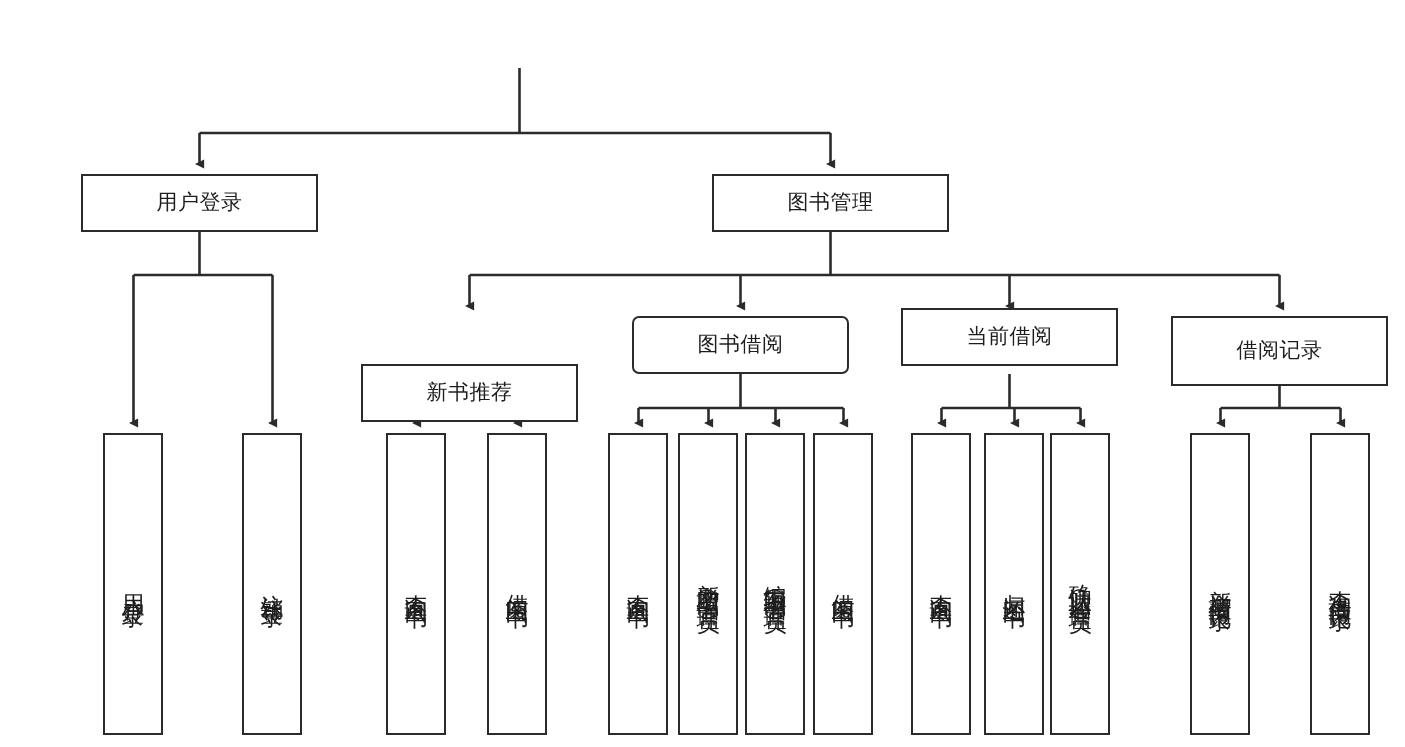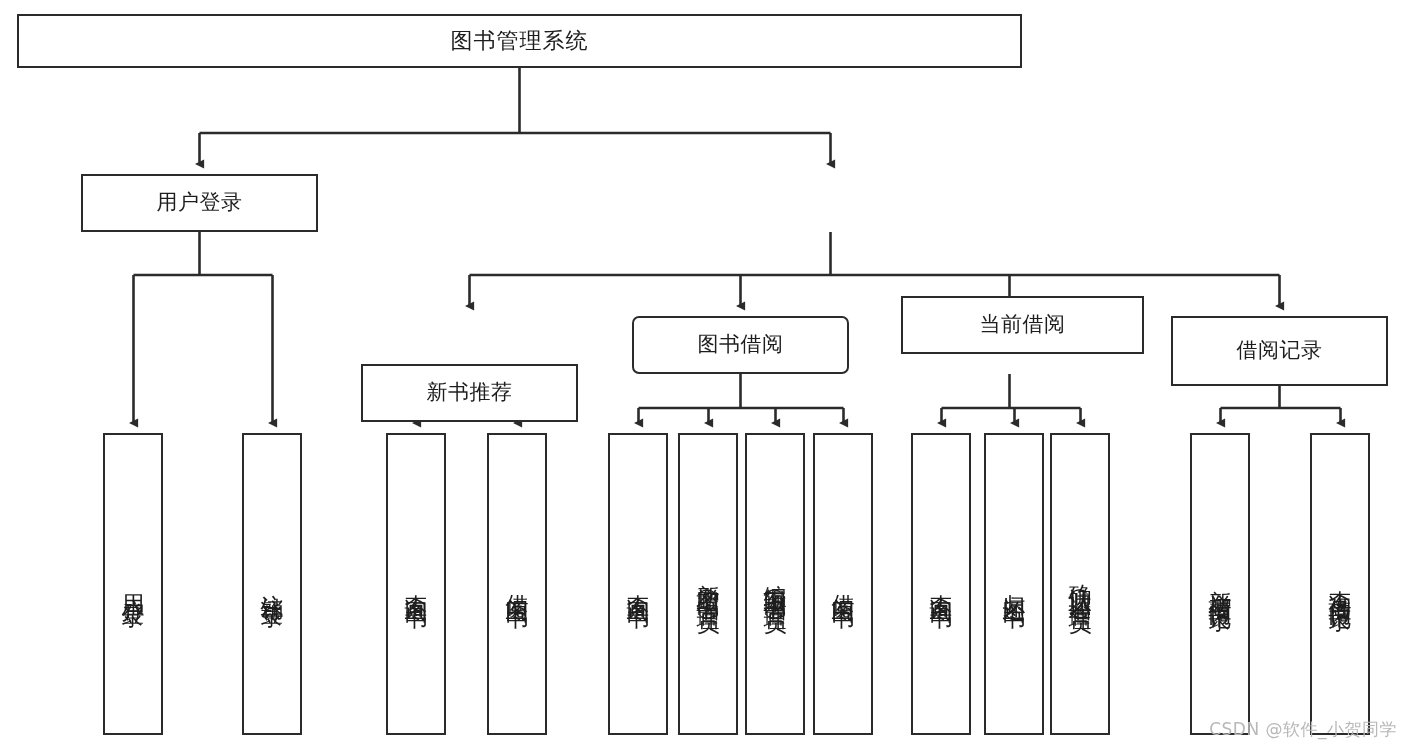--- a/index.html
+++ b/index.html
@@ -117,35 +117,35 @@
       <path d="M1014.5,408 L1014.5,423" marker-end="url(#arrow)"></path>
       <path d="M1080.5,408 L1080.5,423" marker-end="url(#arrow)"></path>
 
       <path d="M1279.5,374 L1279.5,408"></path>
       <path d="M1220.5,408 L1340.5,408"></path>
       <path d="M1220.5,408 L1220.5,423" marker-end="url(#arrow)"></path>
       <path d="M1340.5,408 L1340.5,423" marker-end="url(#arrow)"></path>
     </g>
   </svg>
 
-  <div class="node horiz root" style="left: 17px; top: 14px; width: 1005px; height: 54px;">
-    <span class="label">图书管理系统</span>
-  </div>
 
   <div class="node horiz" style="left: 81px; top: 174px; width: 237px; height: 58px;">
     <span class="label">用户登录</span>
+  </div>
+  <div class="node horiz" style="left: 712px; top: 174px; width: 237px; height: 58px;">
+    <span class="label">图书管理</span>
   </div>
 
   <div class="node horiz" style="left: 361px; top: 316px; width: 217px; height: 58px; margin-top: 48px;">
     <span class="label">新书推荐</span>
   </div>
   <div class="node horiz" style="left: 632px; top: 316px; width: 217px; height: 58px; border-radius: 7px;">
     <span class="label">图书借阅</span>
   </div>
-  <div class="node horiz" style="left: 901px; top: 296px; width: 243px; height: 58px;">
+  <div class="node horiz" style="left: 901px; top: 308px; width: 217px; height: 58px;">
     <span class="label">当前借阅</span>
   </div>
   <div class="node horiz" style="left: 1171px; top: 316px; width: 217px; height: 70px;">
     <span class="label">借阅记录</span>
   </div>
 
   <div class="node vert" style="left: 103px; top: 433px; width: 60px; height: 302px;">
     <span class="label">用户登录</span>
   </div>
   <div class="node vert" style="left: 242px; top: 433px; width: 60px; height: 302px;">
@@ -178,14 +178,13 @@
   <div class="node vert" style="left: 1050px; top: 433px; width: 60px; height: 302px;">
     <span class="label">确认归还（管理员）</span>
   </div>
   <div class="node vert" style="left: 1190px; top: 433px; width: 60px; height: 302px;">
     <span class="label">新增借阅记录</span>
   </div>
   <div class="node vert" style="left: 1310px; top: 433px; width: 60px; height: 302px;">
     <span class="label">查询借阅记录</span>
   </div>
 
-  <div class="watermark">CSDN @软件_小贺同学</div>
 </div>
 
 </body></html>

